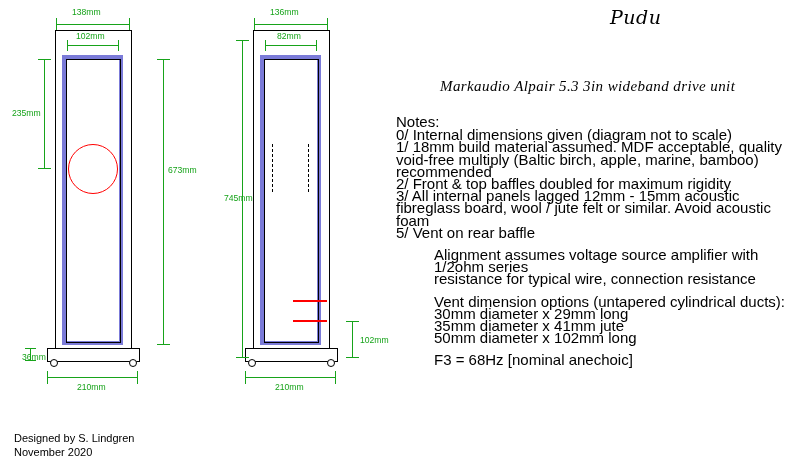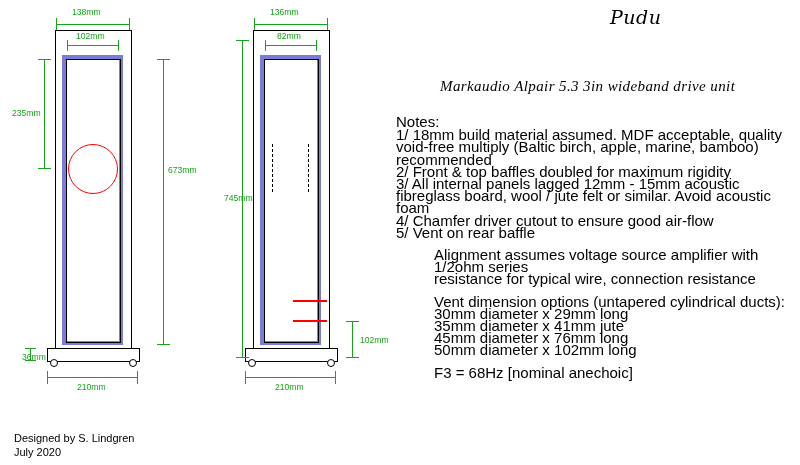--- a/index.html
+++ b/index.html
@@ -99,35 +99,34 @@
 </head>
 <body>
 
 <div class="stage">
 
   <div class="abs title-main">Pudu</div>
   <div class="abs title-sub2">Markaudio Alpair 5.3 3in wideband drive unit</div>
 
   <div class="abs notes">
     <p class="nhead">Notes:</p>
+    <p>0/ Internal dimensions given (diagram not to scale)</p>
     <p>1/ 18mm build material assumed. MDF acceptable, quality void-free multiply (Baltic birch, apple, marine, bamboo) recommended</p>
     <p>2/ Front &amp; top baffles doubled for maximum rigidity</p>
     <p>3/ All internal panels lagged 12mm - 15mm acoustic fibreglass board, wool / jute felt or similar. Avoid acoustic foam</p>
-    <p>4/ Chamfer driver cutout to ensure good air-flow</p>
     <p>5/ Vent on rear baffle</p>
 
     <div class="block-gap"></div>
     <div class="indent">
       <p>Alignment assumes voltage source amplifier with 1/2ohm series</p>
       <p>resistance for typical wire, connection resistance</p>
       <div class="block-gap"></div>
       <p>Vent dimension options (untapered cylindrical ducts):</p>
       <p>30mm diameter x 29mm long</p>
       <p>35mm diameter x 41mm jute</p>
-      <p>45mm diameter x 76mm long</p>
       <p>50mm diameter x 102mm long</p>
       <div class="block-gap"></div>
       <p>F3 = 68Hz [nominal anechoic]</p>
     </div>
   </div>
 
   <div class="abs cab-outline" style="left:55px; top:30px; width:75px; height:325px;"></div>
 
   <div class="abs blue-fill" style="left:62px; top:55px; width:4px; height:290px;"></div>
   <div class="abs blue-fill" style="left:119px; top:55px; width:4px; height:290px;"></div>
@@ -210,15 +209,15 @@
   <div class="abs green" style="left:346px; top:321px; width:13px; height:1px;"></div>
   <div class="abs green" style="left:346px; top:357px; width:13px; height:1px;"></div>
   <div class="abs dim-text" style="left:360px; top:335px;">102mm</div>
 
   <div class="abs green" style="left:245px; top:377px; width:91px; height:1px;"></div>
   <div class="abs green" style="left:245px; top:371px; width:1px; height:13px;"></div>
   <div class="abs green" style="left:335px; top:371px; width:1px; height:13px;"></div>
   <div class="abs dim-text" style="left:275px; top:382px;">210mm</div>
 
   <div class="abs footer" style="top:432px;">Designed by S. Lindgren</div>
-  <div class="abs footer" style="top:446px;">July 2020</div>
+  <div class="abs footer" style="top:446px;">November 2020</div>
 
 </div>
 
 </body></html>

